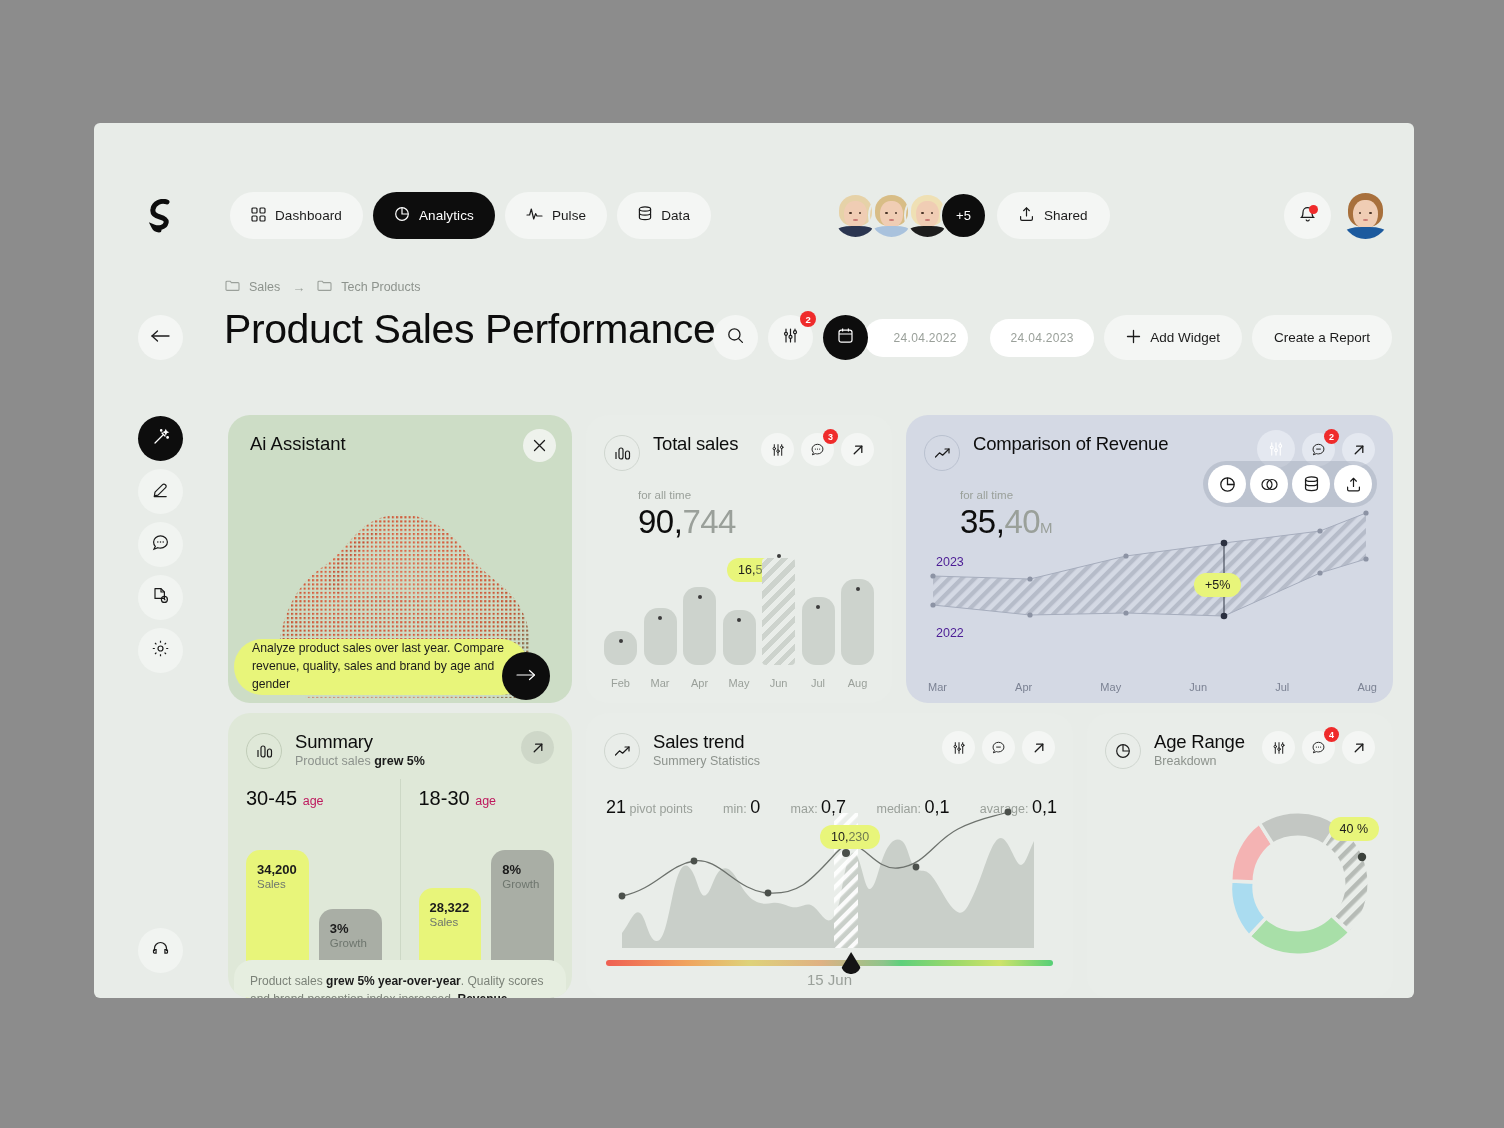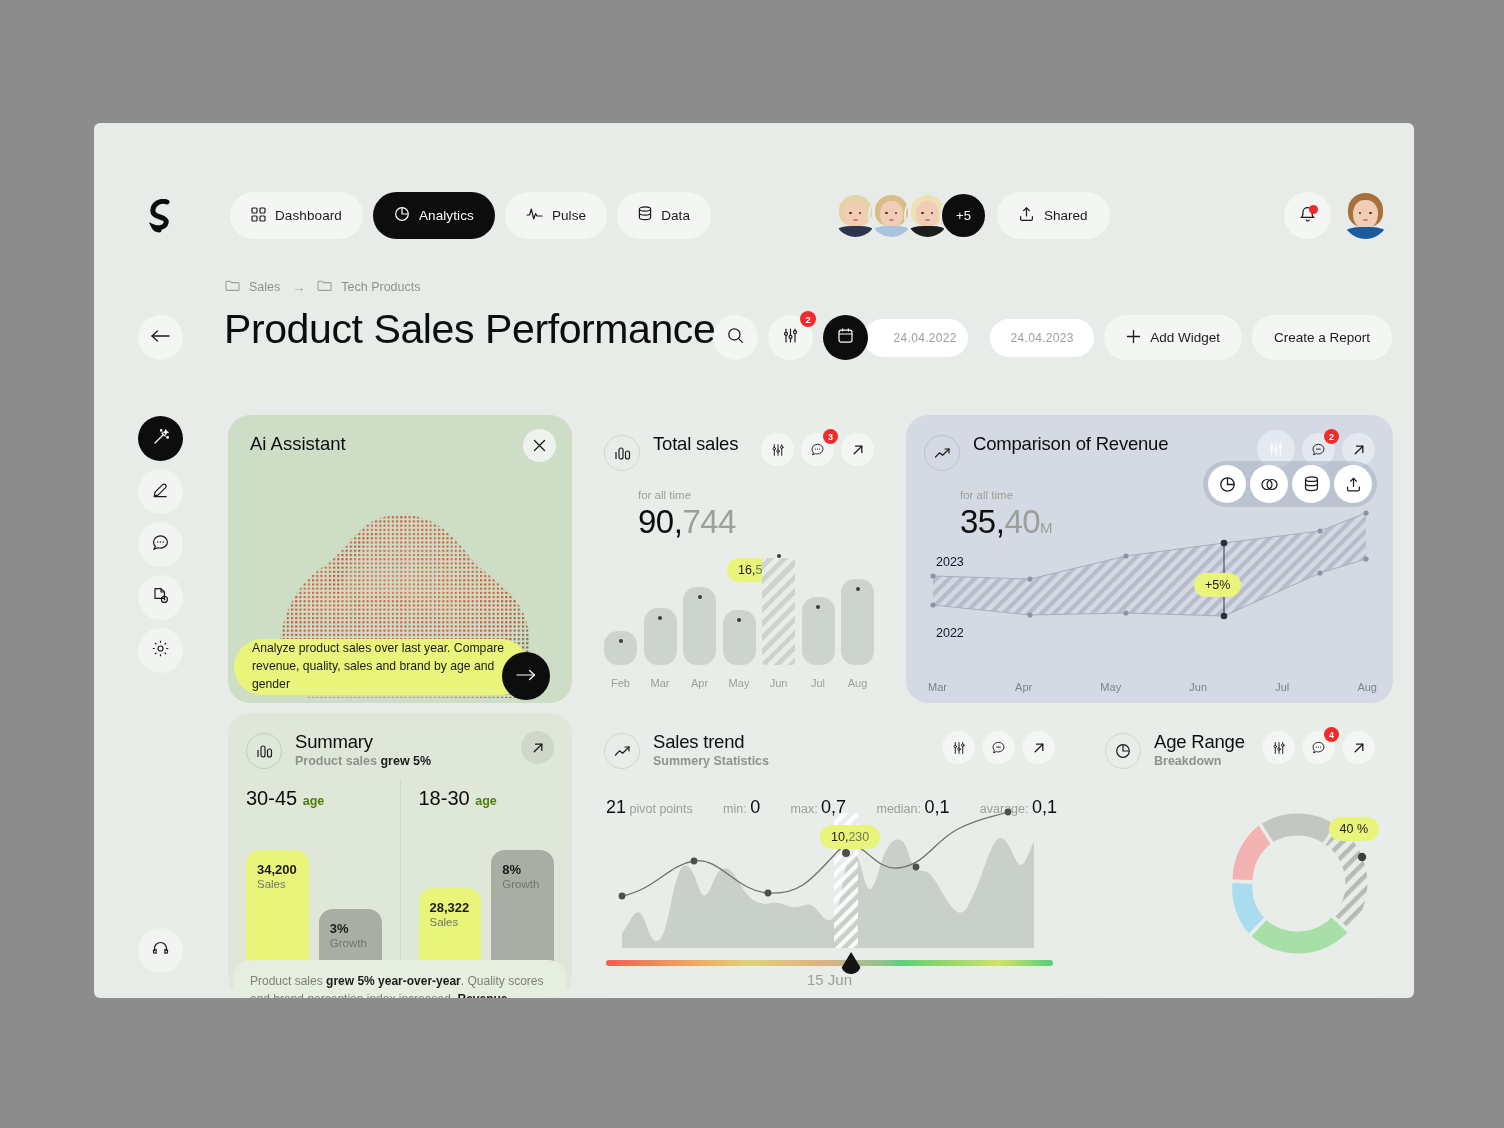--- a/index.html
+++ b/index.html
@@ -84,21 +84,21 @@
   .rail-bottom { position:absolute; left:44px; top:805px; }
 
   
   .grid { position:absolute; left:134px; top:292px; width:1165px; height:583px; }
   .card { position:absolute; border-radius:22px; background:#e9ede9; overflow:hidden; }
   .card-head { display:flex; align-items:flex-start; gap:13px; padding:18px 18px 0 18px; }
   .head-ic { width:36px; height:36px; border-radius:50%; border:1px solid #cfd5cf; flex:none;
              display:flex; align-items:center; justify-content:center; margin-top:2px; }
   .head-tt { flex:1; min-width:0; }
   .head-title { font-size:18.5px; color:#0d0d0d; letter-spacing:-.2px; white-space:nowrap; }
-  .head-sub { font-size:12.5px; color:#8d938d; margin-top:1px;font-weight:bold; }
+  .head-sub { font-size:12.5px; color:#8d938d; margin-top:1px; }
   .head-acts { display:flex; gap:7px; flex:none; }
   .act { width:33px; height:33px; border-radius:50%; background:#f4f6f4;
          display:flex; align-items:center; justify-content:center; position:relative; }
   .act.dark { background:#0d0d0d; }
   .act .badge { top:-4px; right:-4px; min-width:15px; height:15px; font-size:9px; }
 
   .bigval { font-size:33px; color:#0d0d0d; letter-spacing:-.5px; line-height:1; }
   .bigval .dim { color:#9aa09a; }
   .bigval .suf { font-size:15px; color:#9aa09a; }
   .forall { font-size:11.5px; color:#9aa09a; margin-bottom:4px; }
@@ -134,32 +134,32 @@
   .tip .dim { color:#6f7a52; }
 
   
   #c-comp { left:678px; top:0; width:487px; height:288px; background:#d4d9e4; }
   #c-comp .head-ic { border-color:#b9c0cf; }
   #c-comp .act { background:#e4e8f0; }
   .sub-menu { position:absolute; right:16px; top:46px; height:46px; border-radius:23px;
               background:rgba(160,168,185,.45); display:flex; align-items:center; gap:4px; padding:0 5px; }
   .sub-menu .smi { width:38px; height:38px; border-radius:50%; background:#fff;
                    display:flex; align-items:center; justify-content:center; }
-  .axis-yr { position:absolute; font-size:12.5px; color:#0f172a; }
+  .axis-yr { position:absolute; font-size:12.5px; color:#4c1d95; }
   .mon-row { position:absolute; left:22px; right:16px; bottom:10px; display:flex;
              justify-content:space-between; font-size:11px; color:#7b8293; }
 
   
   #c-sum { left:0; top:298px; width:344px; height:285px; background:#dfe8d8; }
   #c-sum .act { background:rgba(200,210,195,.75); }
   .sum-cols { position:absolute; left:0; top:66px; width:344px; height:219px; display:flex; }
   .sum-col { flex:1; position:relative; }
   .sum-col + .sum-col { border-left:1px solid #cdd8c6; }
   .sum-age { position:absolute; left:18px; top:8px; font-size:20px; color:#0d0d0d; }
-  .sum-age small { font-size:12.5px; color:#4d7c0f;font-weight:bold; }
+  .sum-age small { font-size:12.5px; color:#be185d; }
   .sum-bars { position:absolute; left:18px; right:18px; bottom:0; height:148px;
               display:flex; align-items:flex-end; gap:10px; }
   .sbar { flex:1; border-radius:14px 14px 0 0; position:relative; padding:12px 0 0 11px; }
   .sbar .v { font-size:13px; color:#1b1b1b; font-weight:700; }
   .sbar .k { font-size:11.5px; color:#6e766e; margin-top:1px; }
   .sbar.y { background:#e8f57a; }
   .sbar.g { background:#a9aea5; }
   .sum-note { position:absolute; left:6px; right:6px; bottom:-6px; height:44px;
               background:#e6eee0; border-radius:18px 18px 0 0; padding:12px 16px 0 16px;
               font-size:12px; line-height:1.5; color:#7b8278; overflow:hidden; }

